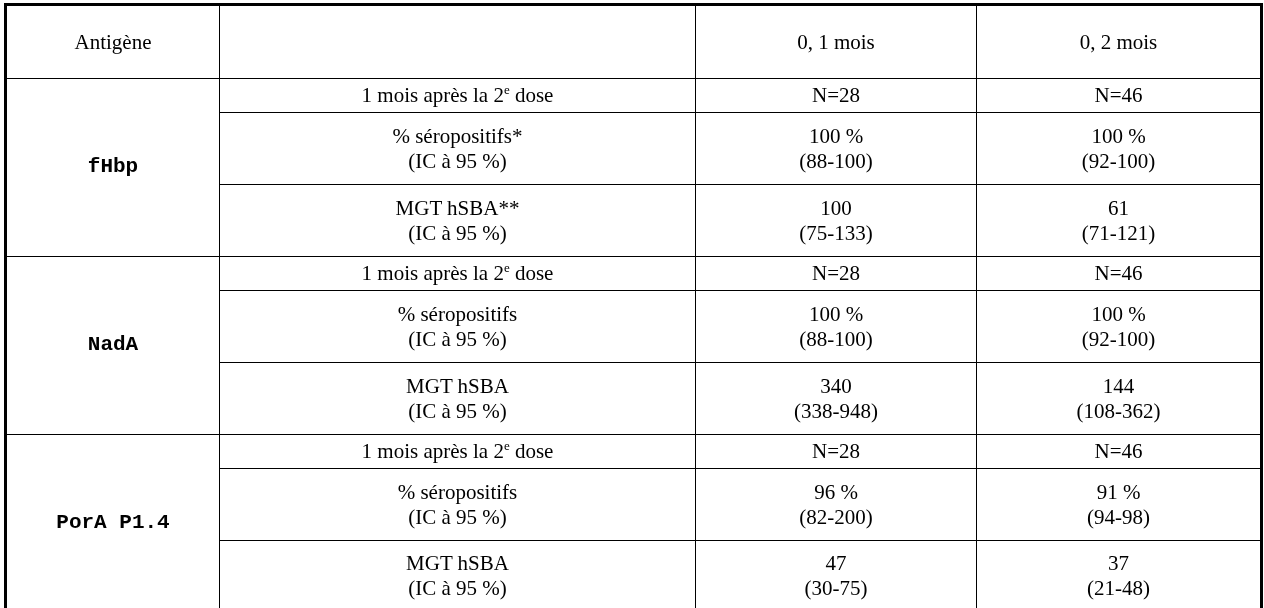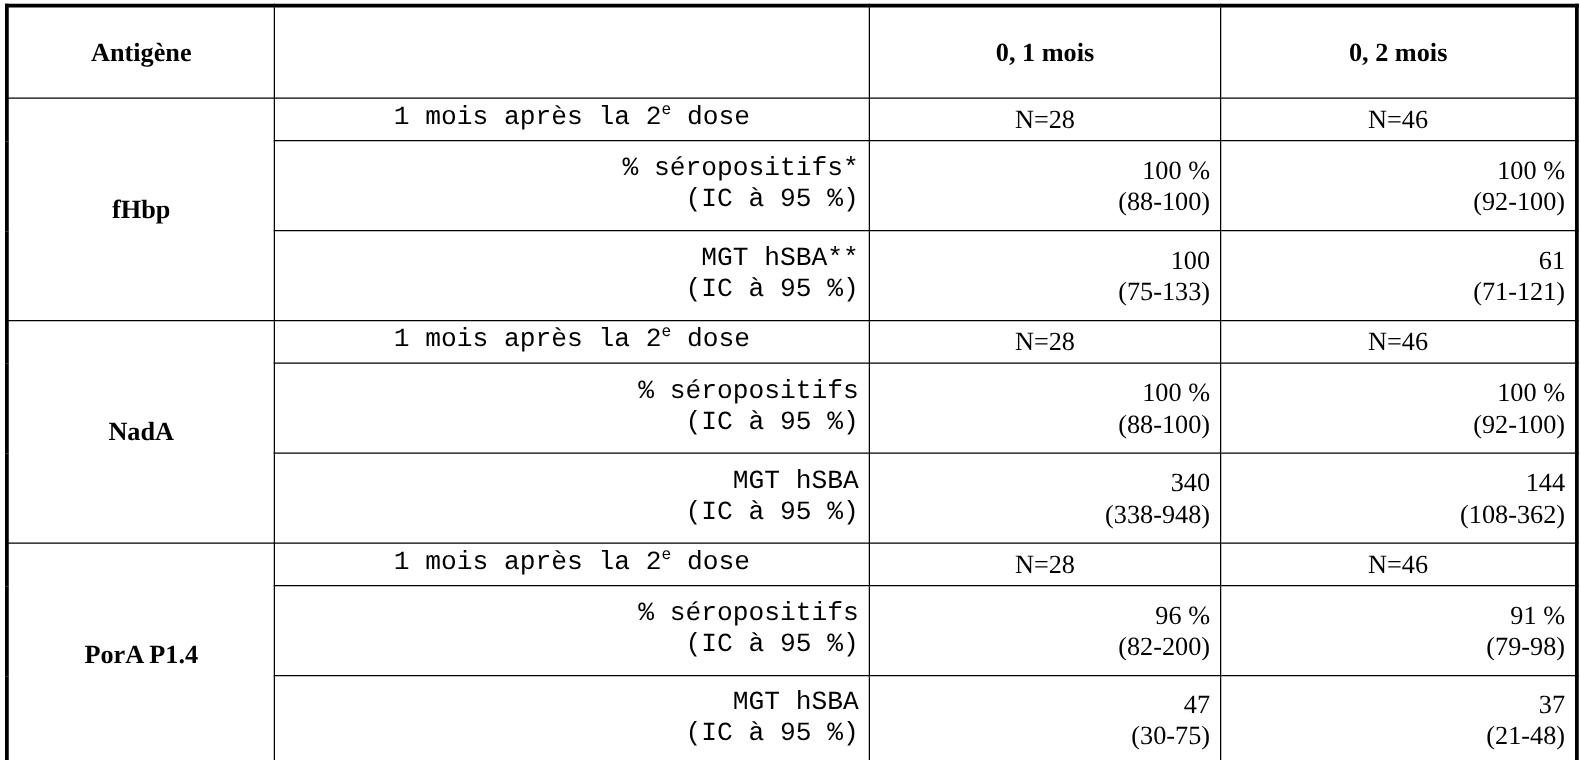--- a/index.html
+++ b/index.html
@@ -41,55 +41,55 @@
   }
 
   
   col.c-antigen { width: 214px; }
   col.c-label   { width: 476px; }
   col.c-d1      { width: 281px; }
   col.c-d2      { width: 285px; }
 
   
   .hdr td {
-    font-weight: bold;
+    font-weight: normal;
     font-size: 22px;
     height: 74px;
   }
   .hdr td.empty-head { }
 
   
   .grp-top td {
     border-top: 5px double #000000;
   }
   .grp-top-solid td {
     border-top: 4px solid #000000;
   }
 
   
   td.antigen {
     font-weight: bold;
     font-size: 22px;
     text-align: center;
     vertical-align: middle;
+    font-family: Liberation Mono, monospace;
   }
 
   
   td.label {
     text-align: center;
     font-size: 21px;
-    font-family: Liberation Mono, monospace;
   }
 
   td.r-dose   { height: 34px; }
   td.r-sero   { height: 72px; }
   td.r-mgt    { height: 72px; }
 
   .lines { display: block; }
-  .lines span { display: block; text-align: right; }
+  .lines span { display: block; }
 
   sup {
     font-size: 0.62em;
     vertical-align: super;
     line-height: 0;
   }
 
   
   tr.last-row td {
     border-bottom: 4px solid #000000;
@@ -234,21 +234,21 @@
         </td>
         <td class="r-sero">
           <span class="lines">
             <span>96 %</span>
             <span>(82-200)</span>
           </span>
         </td>
         <td class="r-sero">
           <span class="lines">
             <span>91 %</span>
-            <span>(79-98)</span>
+            <span>(94-98)</span>
           </span>
         </td>
       </tr>
       <tr class="last-row">
         <td class="label r-mgt">
           <span class="lines">
             <span>MGT hSBA</span>
             <span>(IC à 95 %)</span>
           </span>
         </td>

